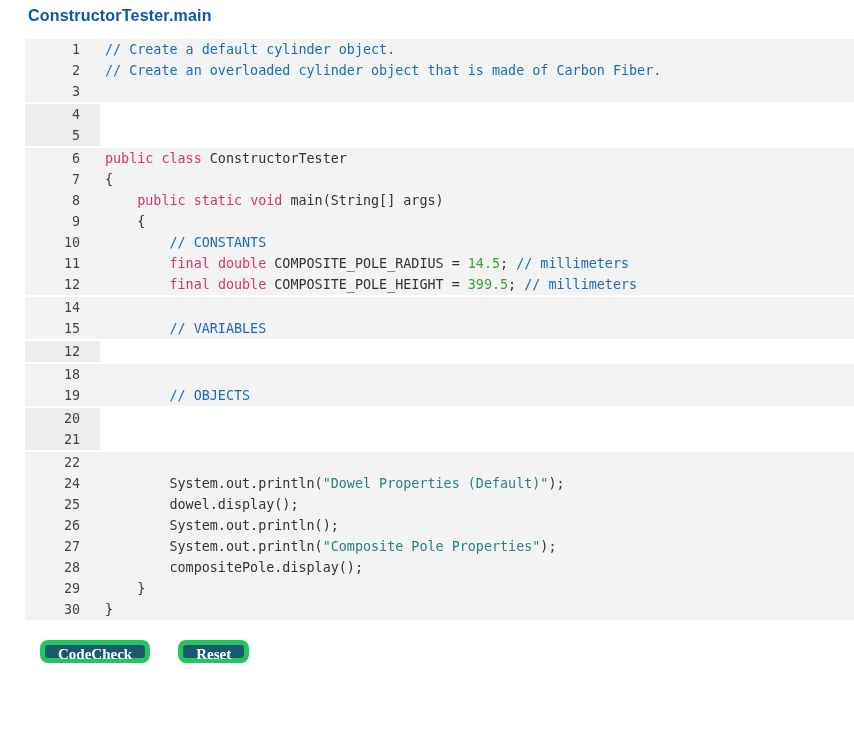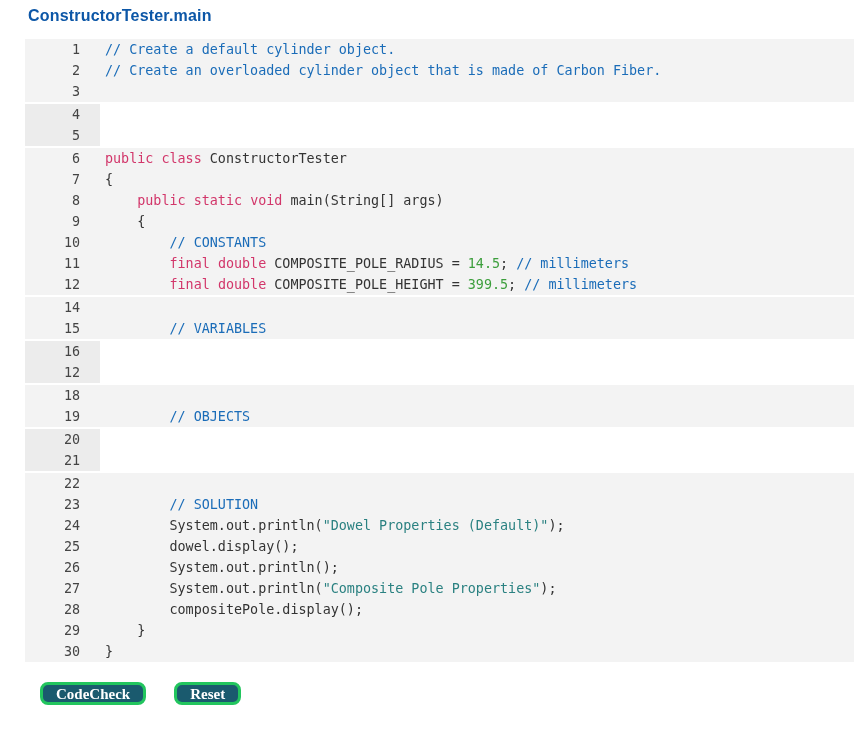--- a/index.html
+++ b/index.html
@@ -24,21 +24,21 @@
   .block.editable .ln{ background:var(--gutter-bg); }
   .code{ flex:1 1 auto; padding-left:5px; white-space:pre; }
   .block.editable .code{ background:#ffffff; }
   .tok-comment{ color:var(--comment); }
   .tok-keyword{ color:var(--keyword);margin-top:6px; }
   .tok-string{ color:var(--string); }
   .tok-number{ color:var(--number); }
   .tok-plain{ color:var(--plain); }
   .button-bar{ margin:20px 0 0 40px; display:flex; gap:28px; align-items:center; }
   .teal-btn{
-    background:var(--btn-teal); color:#ffffff; border:3px solid #22c55e;
+    background:var(--btn-teal); color:#ffffff; border:5px solid #22c55e;
     border-radius:8px; padding:1px 13px 3px 13px; height:23px;
     font-family:"Liberation Serif",serif; font-weight:bold; font-size:15px;
     cursor:pointer;
   }
 </style>
 </head>
 <body>
 
 <div class="page-title">ConstructorTester.main</div>
 
@@ -102,24 +102,20 @@
         <span class="ln">14</span>
         <span class="code"></span>
       </div>
       <div class="row">
         <span class="ln">15</span>
         <span class="code"><span class="tok-plain">        </span><span class="tok-comment">// VARIABLES</span></span>
       </div>
     </div>
     <div class="block editable">
       <div class="row">
-        <span class="ln">16</span>
-        <span class="code"></span>
-      </div>
-      <div class="row">
         <span class="ln">12</span>
         <span class="code"></span>
       </div>
     </div>
     <div class="block locked">
       <div class="row">
         <span class="ln">18</span>
         <span class="code"></span>
       </div>
       <div class="row">
@@ -134,24 +130,20 @@
       </div>
       <div class="row">
         <span class="ln">21</span>
         <span class="code"></span>
       </div>
     </div>
     <div class="block locked">
       <div class="row">
         <span class="ln">22</span>
         <span class="code"></span>
-      </div>
-      <div class="row">
-        <span class="ln">23</span>
-        <span class="code"><span class="tok-plain">        </span><span class="tok-comment">// SOLUTION</span></span>
       </div>
       <div class="row">
         <span class="ln">24</span>
         <span class="code"><span class="tok-plain">        System.out.println(</span><span class="tok-string">"Dowel Properties (Default)"</span><span class="tok-plain">);</span></span>
       </div>
       <div class="row">
         <span class="ln">25</span>
         <span class="code"><span class="tok-plain">        dowel.display();</span></span>
       </div>
       <div class="row">

